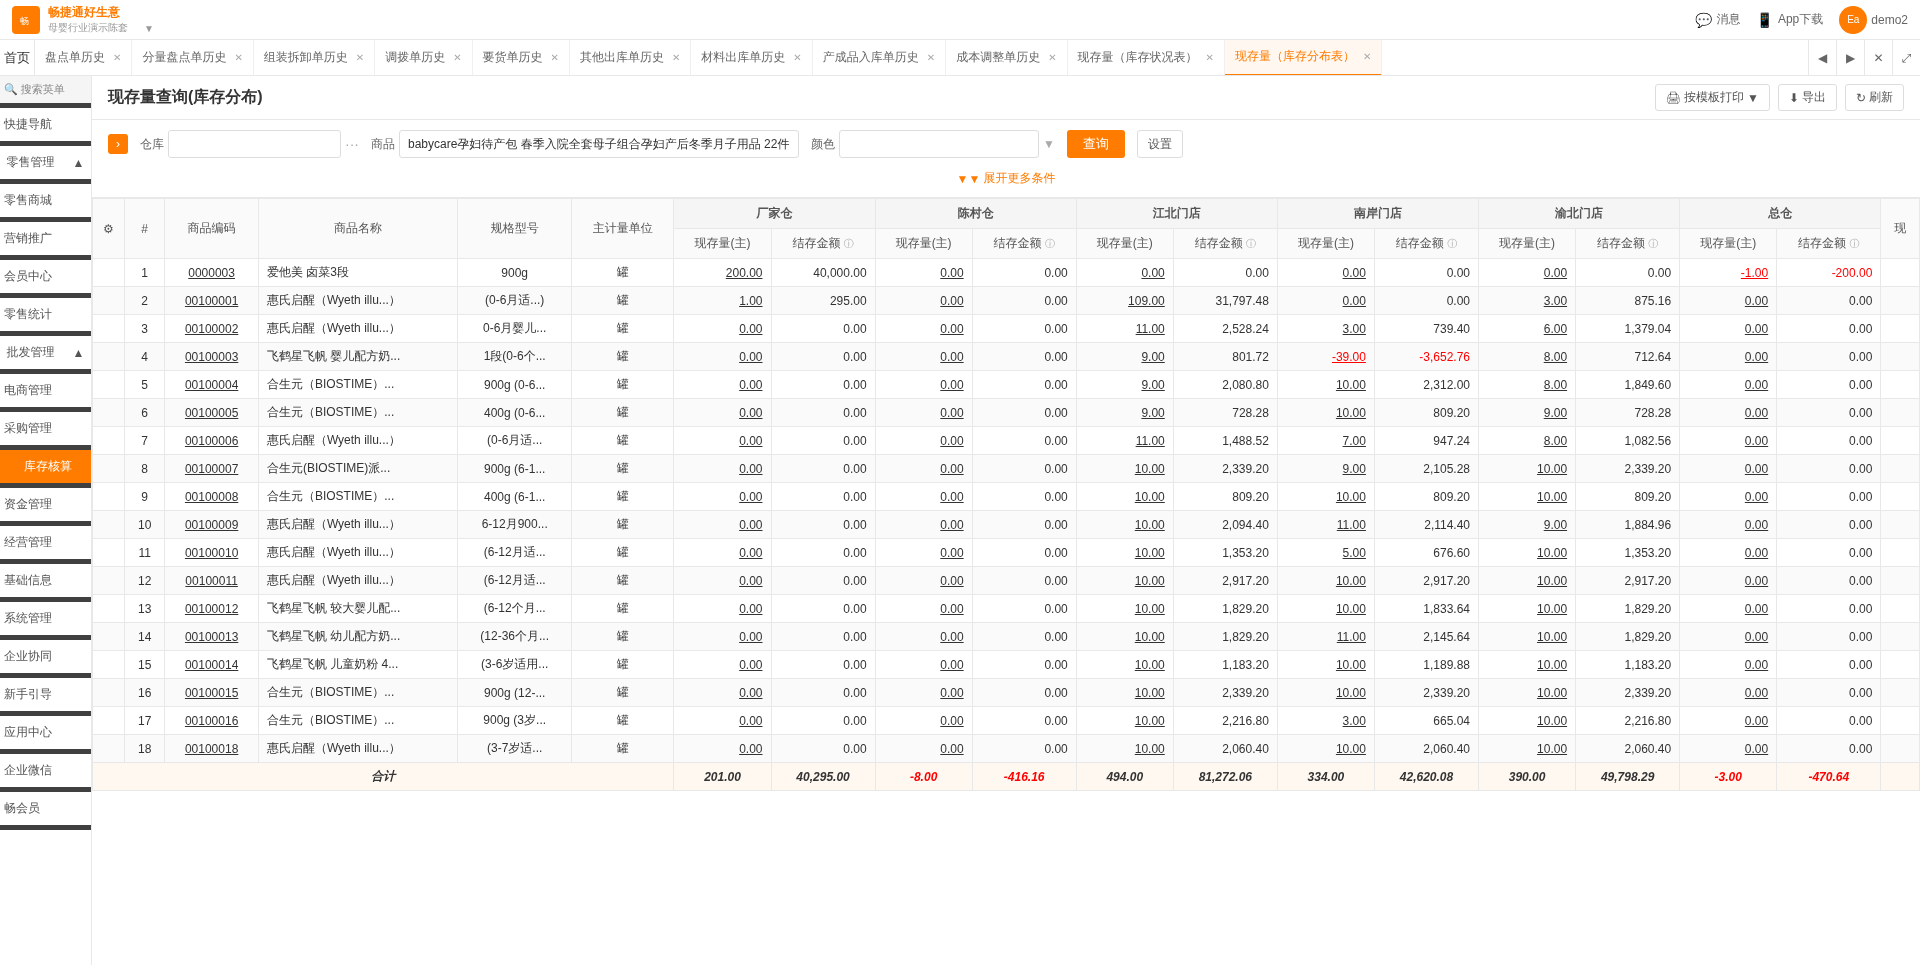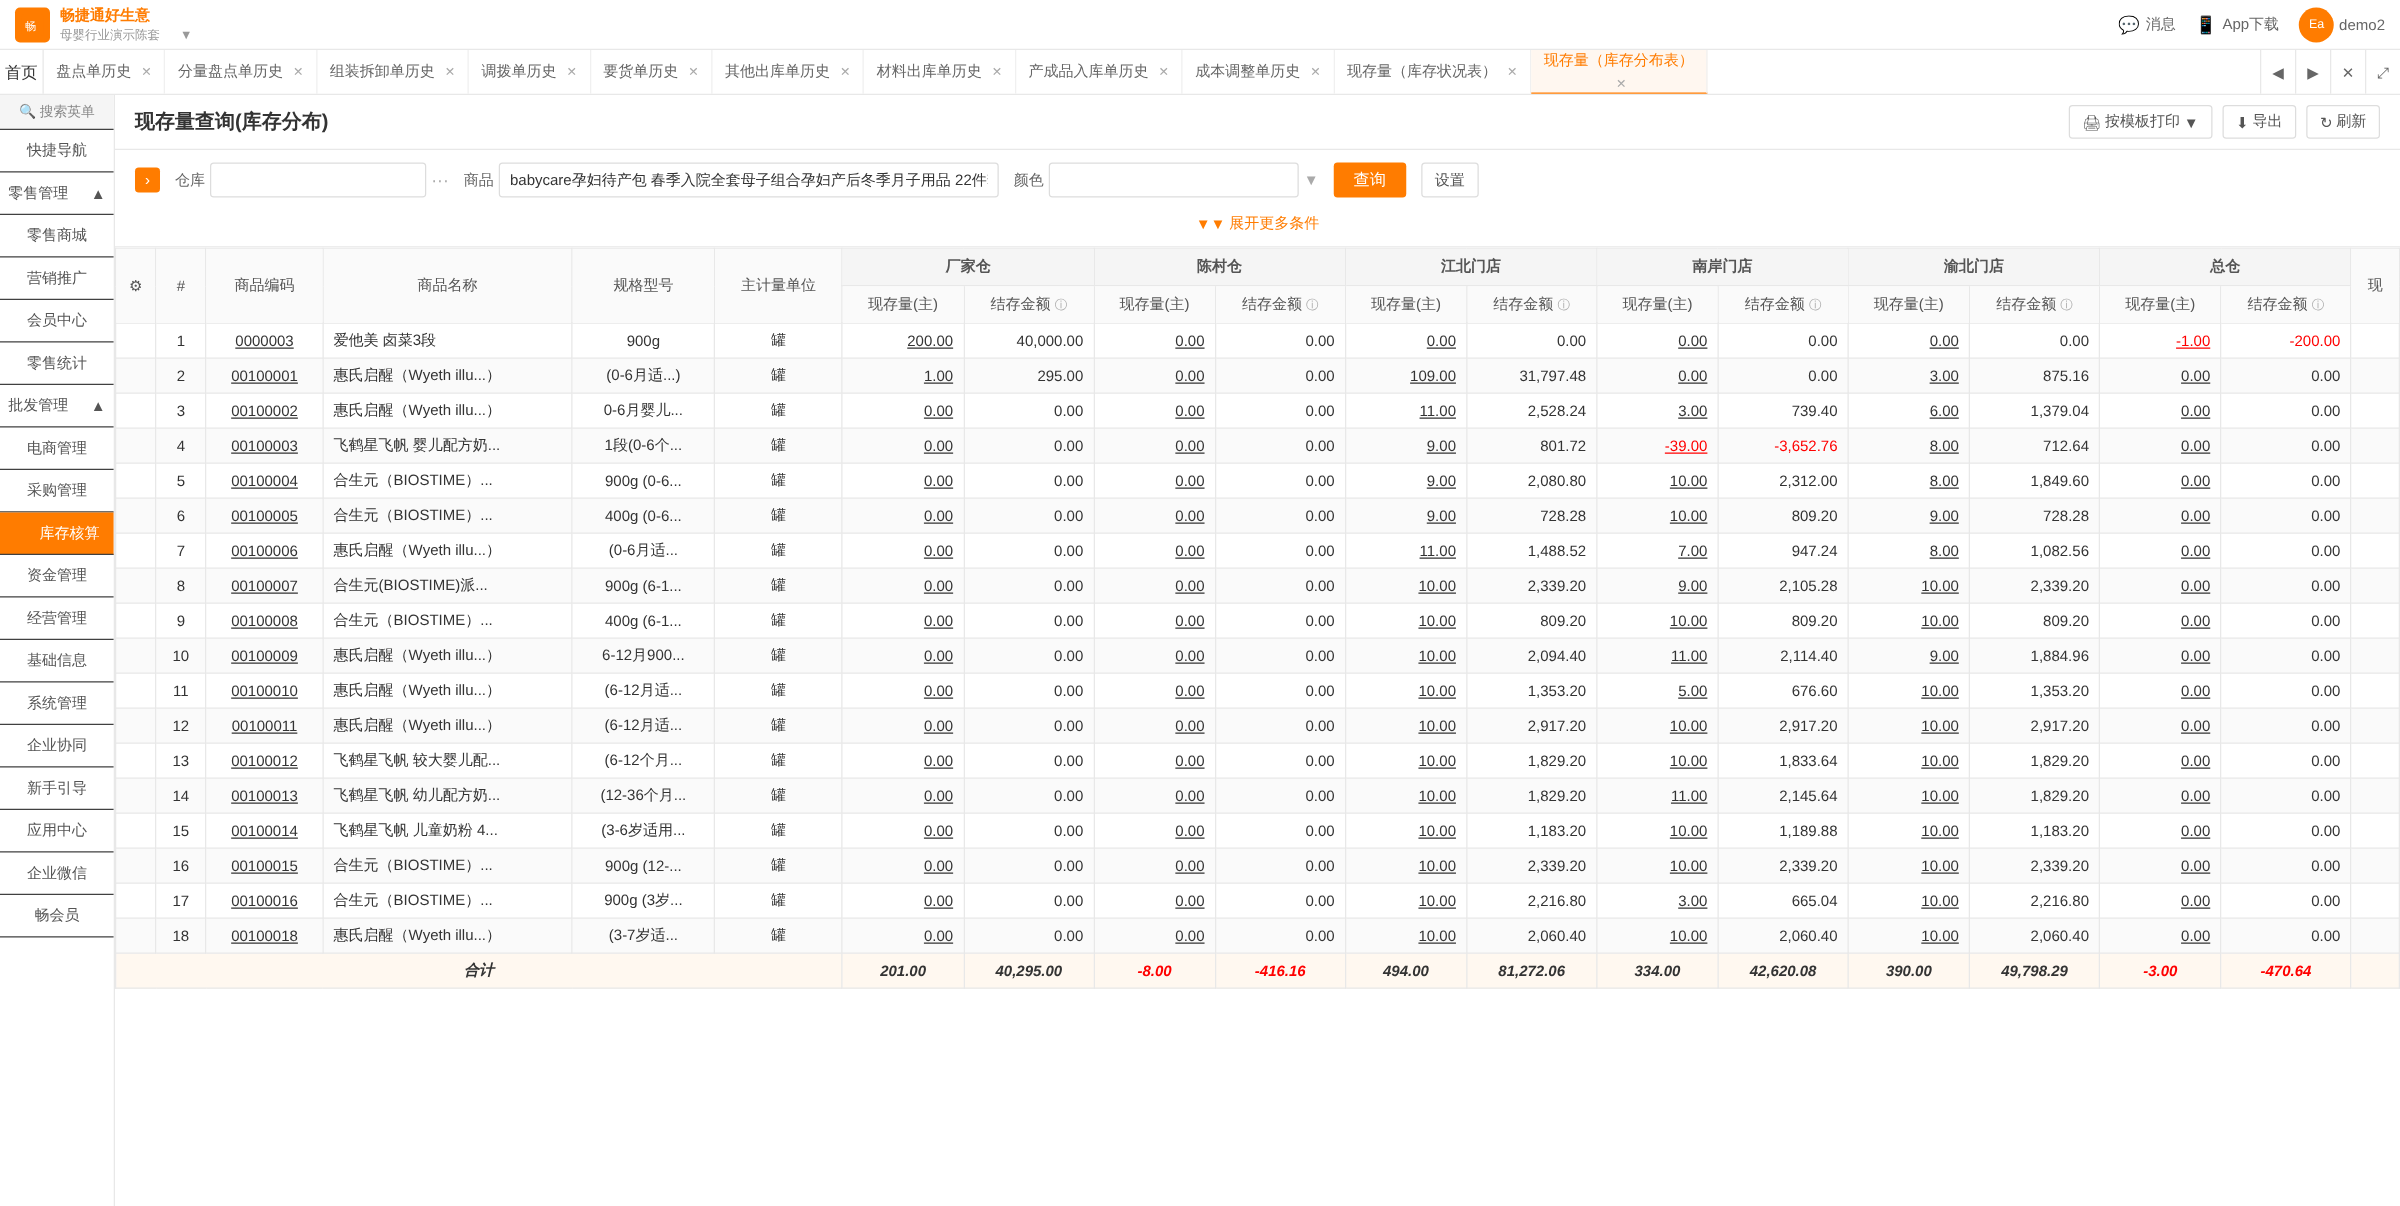--- a/index.html
+++ b/index.html
@@ -9,32 +9,32 @@
     .topbar { height: 40px; background: #fff; display: flex; align-items: center; justify-content: space-between; padding: 0 12px; border-bottom: 1px solid #e8e8e8; }
     .topbar-left { display: flex; align-items: center; gap: 8px; }
     .topbar-logo-icon { width: 28px; height: 28px; background: #ff7c00; border-radius: 4px; display: flex; align-items: center; justify-content: center; color: white; font-size: 10px; }
     .topbar-right { display: flex; align-items: center; gap: 16px; color: #666; font-size: 12px; }
     .topbar-right-item { display: flex; align-items: center; gap: 4px; cursor: pointer; }
     .avatar { width: 28px; height: 28px; border-radius: 50%; background: #ff7c00; display: flex; align-items: center; justify-content: center; color: white; font-size: 11px; }
 
     
     .tabbar { height: 36px; background: #fff; display: flex; align-items: center; border-bottom: 1px solid #e8e8e8; overflow: hidden; }
     .tab-item { height: 36px; padding: 0 10px; display: flex; align-items: center; gap: 4px; font-size: 12px; color: #666; cursor: pointer; border-right: 1px solid #f0f0f0; white-space: nowrap; flex-shrink: 0; }
-    .tab-item.active { color: #ff7c00; background: #fff7f0; border-bottom: 2px solid #ff7c00; flex-direction: column; }
+    .tab-item.active { color: #ff7c00; background: #fff7f0; border-bottom: 2px solid #ff7c00; }
     .tab-item .close-x { color: #aaa; font-size: 10px; margin-left: 4px; }
     .tab-home { padding: 0 4px; color: #333; font-size: 13px; border-right: 1px solid #e8e8e8; }
     .tab-nav-btns { display: flex; align-items: center; margin-left: auto; }
     .tab-nav-btn { width: 28px; height: 36px; display: flex; align-items: center; justify-content: center; cursor: pointer; color: #666; border-left: 1px solid #e8e8e8; }
 
     
     .layout { display: flex; height: calc(965px - 76px); }
 
     
     .sidebar { width: 92px; background: #fff; border-right: 1px solid #e8e8e8; display: flex; flex-direction: column; overflow-y: auto; }
-    .sidebar-item { padding: 8px 4px; text-align: center; cursor: pointer; color: #555; font-size: 12px; border-bottom: 1px solid #404040; }
+    .sidebar-item { padding: 8px 4px; cursor: pointer; color: #555; font-size: 12px; border-bottom: 5px solid #404040; }
     .sidebar-item.active { background: #ff7c00; color: white; padding-left: 24px; }
     .sidebar-item-with-arrow { display: flex; align-items: center; justify-content: center; gap: 18px; }
 
     
     .main { flex: 1; overflow: hidden; display: flex; flex-direction: column; }
     
     
     .page-header { background: #fff; padding: 8px 16px; border-bottom: 1px solid #e8e8e8; display: flex; align-items: center; justify-content: space-between; }
     .page-title { font-size: 16px; font-weight: bold; color: #333; }
     .page-actions { display: flex; gap: 8px; align-items: center; }

